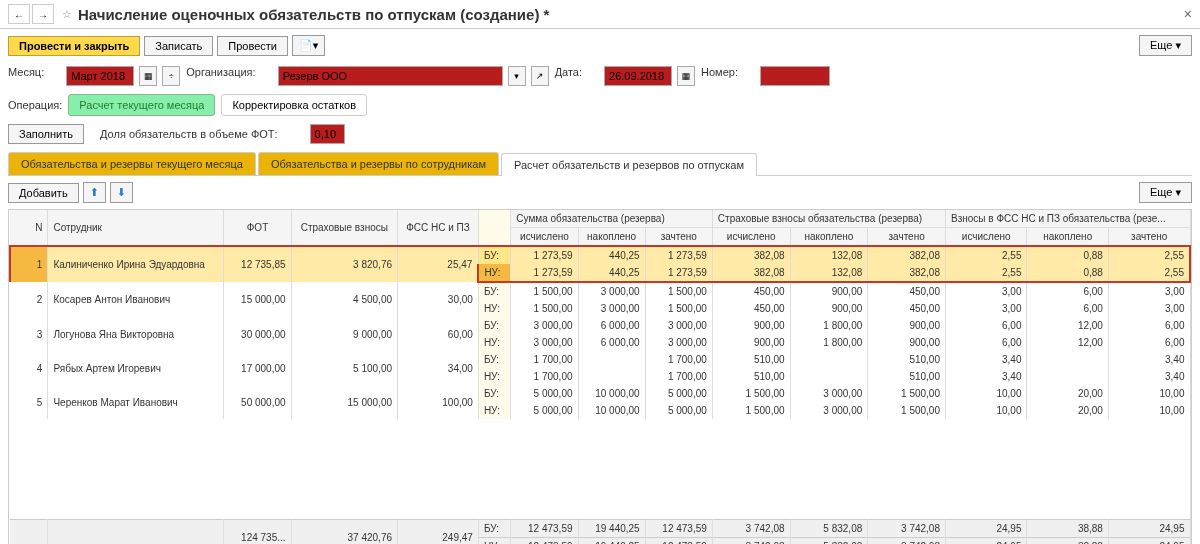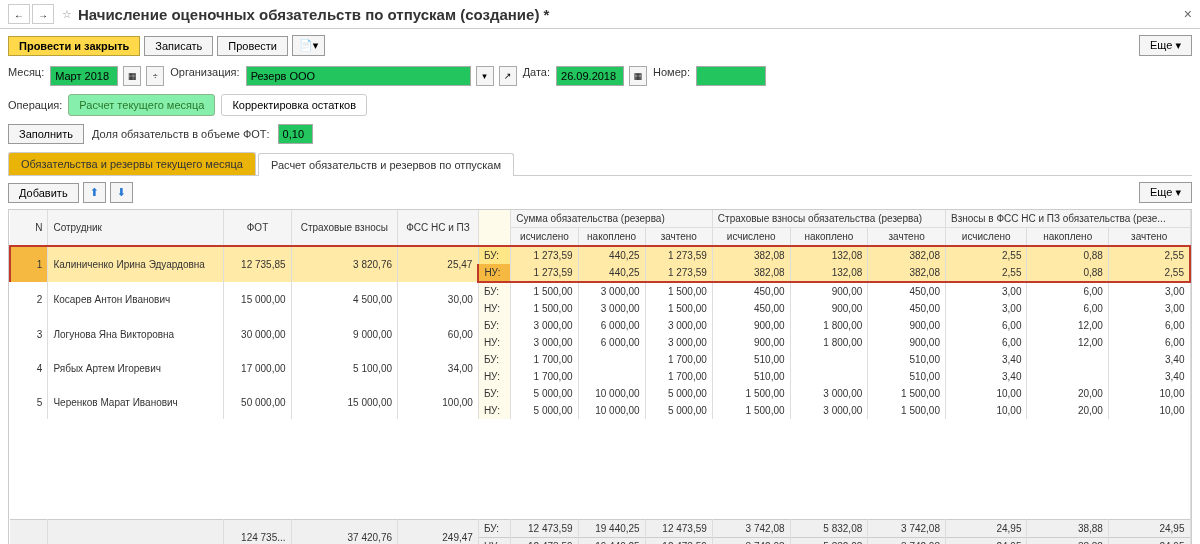--- a/index.html
+++ b/index.html
@@ -9,26 +9,26 @@
 .star { margin: 0 6px; color: #999; cursor: pointer; }
 .title { font-size: 15px; font-weight: bold; }
 .close-x { margin-left: auto; font-size: 14px; cursor: pointer; color: #666; }
 .toolbar { display: flex; align-items: center; padding: 6px 8px; gap: 4px; }
 .btn { border: 1px solid #999; background: #f5f5f5; padding: 3px 10px; font-size: 11px; cursor: pointer; border-radius: 0; }
 .btn-primary { background: #ffd94a; border-color: #b8a03a; font-weight: bold; }
 .btn-icon { padding: 3px 6px; }
 .btn-more { margin-left: auto; }
 .form-row { display: flex; align-items: flex-start; padding: 4px 8px; gap: 6px; }
 .lbl { white-space: nowrap; }
-.inp { border: 1px solid #aaa; padding: 2px 4px; font-size: 11px; background: #22c55e; height: 20px; }
+.inp { border: 1px solid #aaa; padding: 2px 4px; font-size: 11px; background: #b91c1c; height: 20px; margin-left: 16px; }
 .inp-btn { width: 18px; height: 20px; border: 1px solid #aaa; background: #f5f5f5; font-size: 9px; cursor: pointer; margin-left: -1px; }
 .op-row { display: flex; align-items: center; padding: 4px 8px; gap: 6px; }
 .op-btn { border: 1px solid #ccc; padding: 4px 10px; font-size: 11px; background: #fff; cursor: pointer; border-radius: 3px; }
 .op-btn.active { background: #86efac; color: #2a7a2a; border-color: #8bb88b; }
-.fill-row { display: flex; align-items: center; padding: 4px 8px; gap: 8px; }
+.fill-row { display: flex; align-items: center; padding: 4px 8px; gap: 16px; }
 .tabs { display: flex; border-bottom: 1px solid #ccc; margin: 4px 8px 0; }
 .tab { padding: 5px 12px; border: 1px solid #ccc; border-bottom: none; background: #eab308; font-size: 11px; cursor: pointer; border-radius: 3px 3px 0 0; margin-right: 2px; }
 .tab.active { background: #fff; position: relative; top: 1px; }
 .sub-toolbar { display: flex; align-items: center; padding: 6px 8px; gap: 4px; }
 .table-wrap { margin: 0 8px; border: 1px solid #ccc; overflow: hidden; }
 table { border-collapse: collapse; width: 100%; font-size: 10px; }
 th, td { border-right: 1px solid #ddd; padding: 3px 5px; text-align: right; white-space: nowrap; }
 th { background: #f5f5f5; border-bottom: 1px solid #ccc; font-weight: normal; text-align: center; }
 th.num { text-align: right; }
 th.group { text-align: left; border-bottom: 1px solid #ddd; }
@@ -91,20 +91,21 @@
 </div>
 
 <div class="fill-row">
   <button class="btn">Заполнить</button>
   <span class="lbl">Доля обязательств в объеме ФОТ:</span>
   <input class="inp" style="width: 35px;" value="0,10">
 </div>
 
 <div class="tabs">
   <div class="tab">Обязательства и резервы текущего месяца</div>
+  <div class="tab">Обязательства и резервы по сотрудникам</div>
   <div class="tab active">Расчет обязательств и резервов по отпускам</div>
 </div>
 
 <div class="sub-toolbar">
   <button class="btn">Добавить</button>
   <button class="btn btn-icon" style="color:#2a7ad4">⬆</button>
   <button class="btn btn-icon" style="color:#2a7ad4">⬇</button>
   <button class="btn btn-more"><span>Еще</span> ▾</button>
 </div>
 

